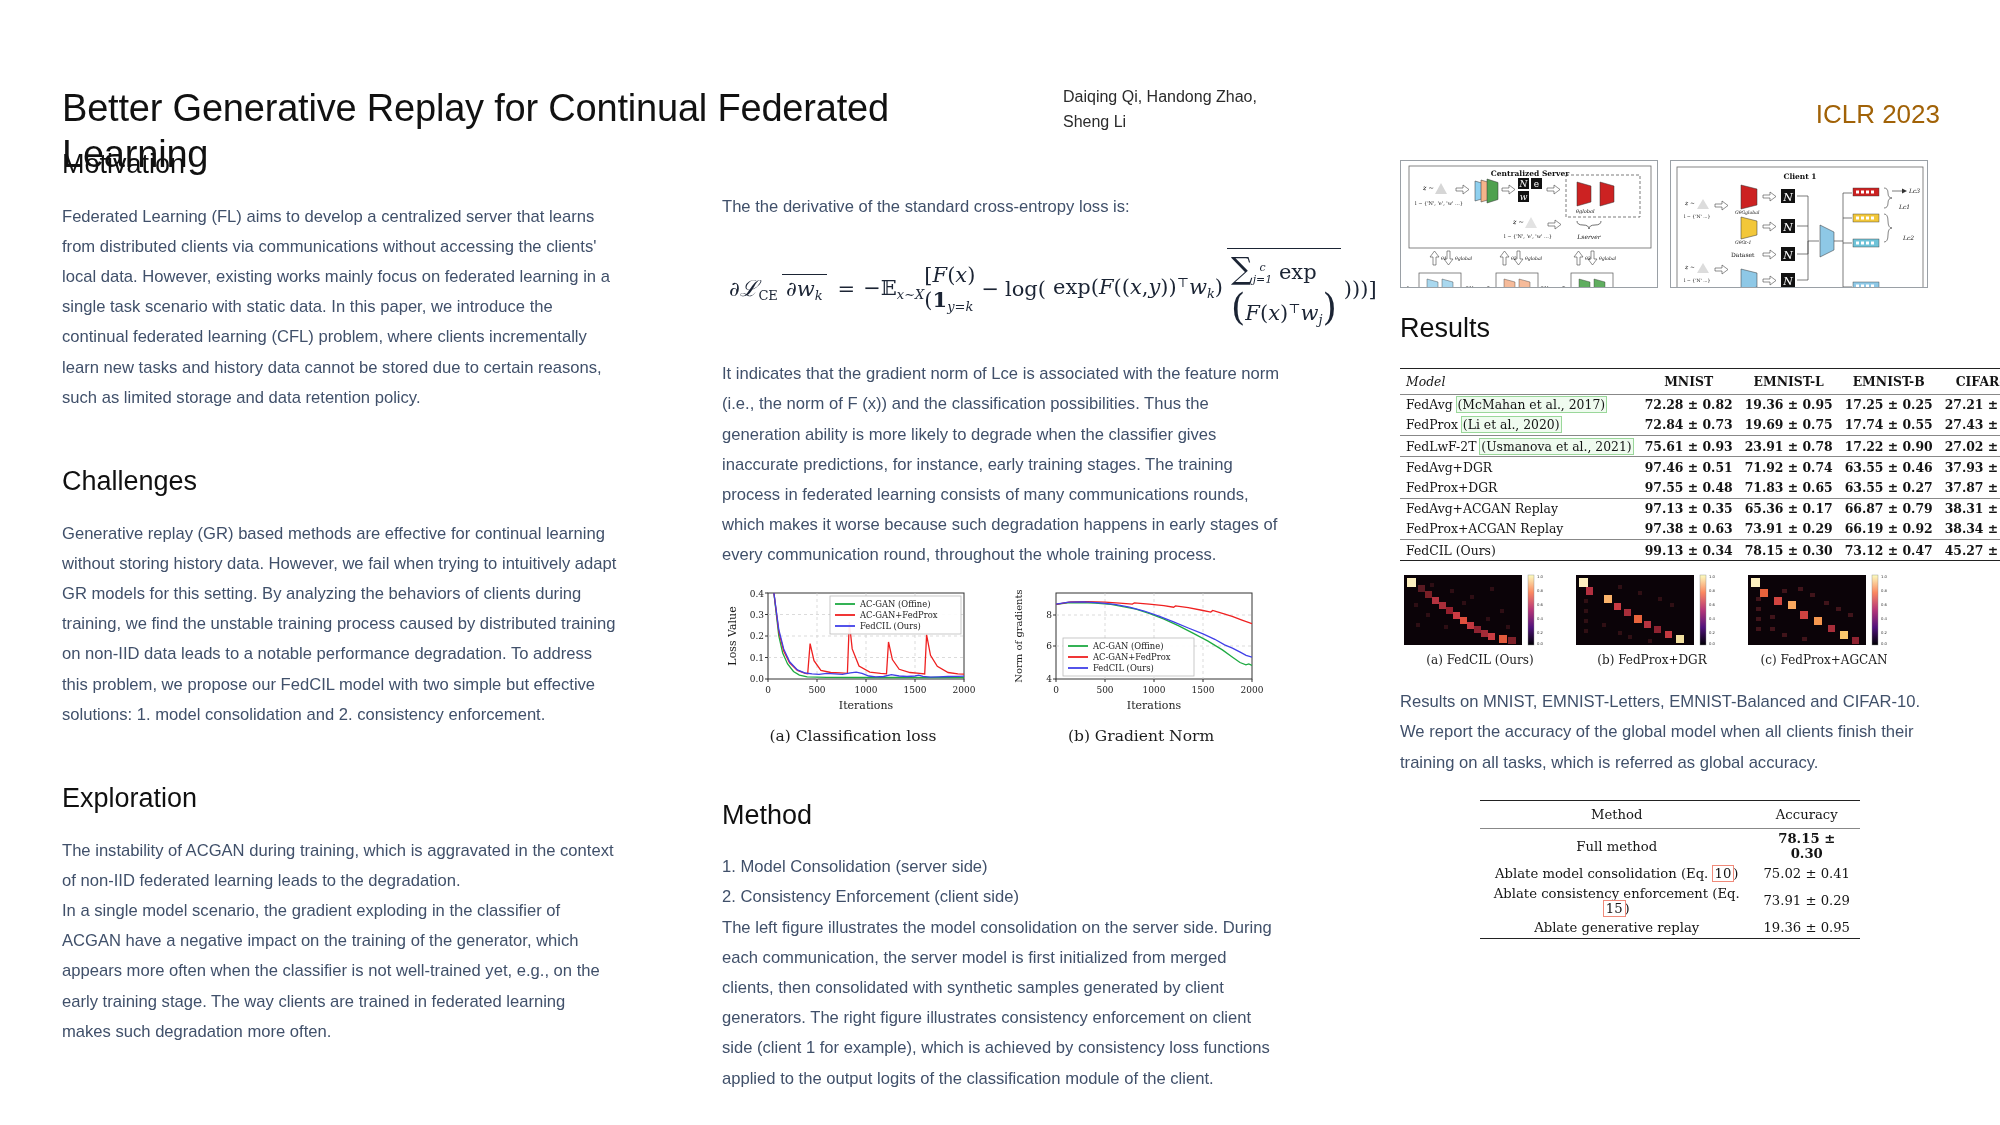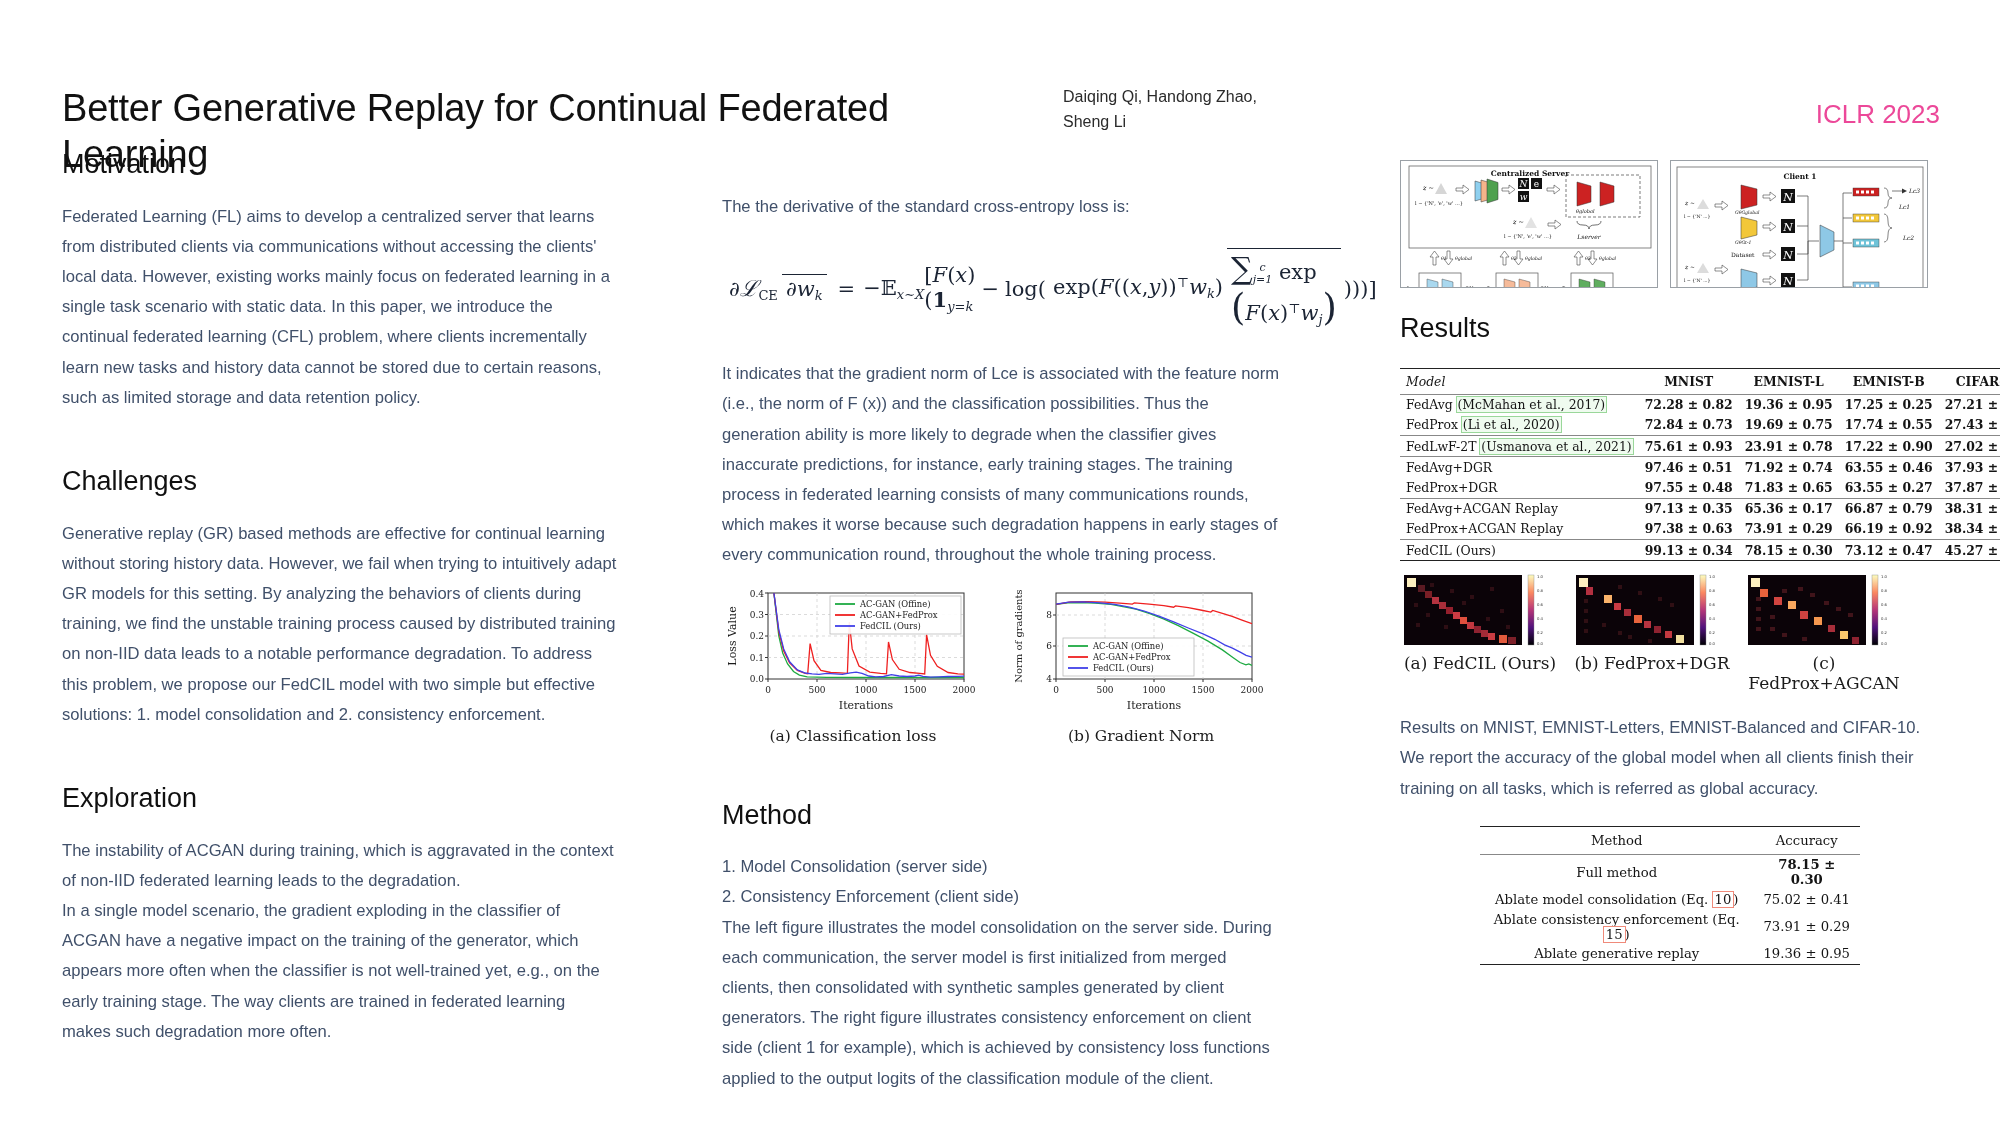--- a/index.html
+++ b/index.html
@@ -20,21 +20,21 @@
     position: absolute; left: 62px; top: 40px; width: 900px;
     font-size: 38px; line-height: 1.22; font-weight: 400; color: #111111;
     letter-spacing: -0.2px;
   }
   .authors {
     position: absolute; left: 1063px; top: 40px; width: 290px;
     font-size: 16px; line-height: 1.55; color: #2b2b2b;
   }
   .venue {
     position: absolute; right: 60px; top: 54px;
-    font-size: 26px; color: #ec4899;
+    font-size: 26px; color: #a16207;
   }
 
   
   .col { position: absolute; top: 150px; }
   .col-left   { left: 62px;   width: 555px; }
   .col-mid    { left: 722px;  width: 560px; }
   .col-right  { left: 1400px; width: 540px; }
 
   h2.sec {
     font-size: 27px; font-weight: 400; color: #101010;
@@ -108,21 +108,21 @@
   table.ablation th { font-weight: 400; padding: 6px 8px; }
   table.ablation td { padding: 2.4px 8px; }
   table.ablation .m { text-align: center; }
   table.ablation .a { text-align: center; }
 
   .cmrow { display: flex; justify-content: space-between; margin: 12px 0 4px 0; width: 504px; }
   .cmitem { width: 160px; }
   .cmcap {
     text-align: center; margin-top: 6px;
     font-family: "DejaVu Serif", "Liberation Serif", serif;
-    font-size: 17px; color: #1b1b1b;
+    font-size: 12px; color: #1b1b1b;
   }
   .small-cap {
     font-size: 15.5px; color: #40506a; margin-top: 18px; padding-left: 18px;
   }
 </style>
 </head>
 <body>
 
 <div class="poster">
 

